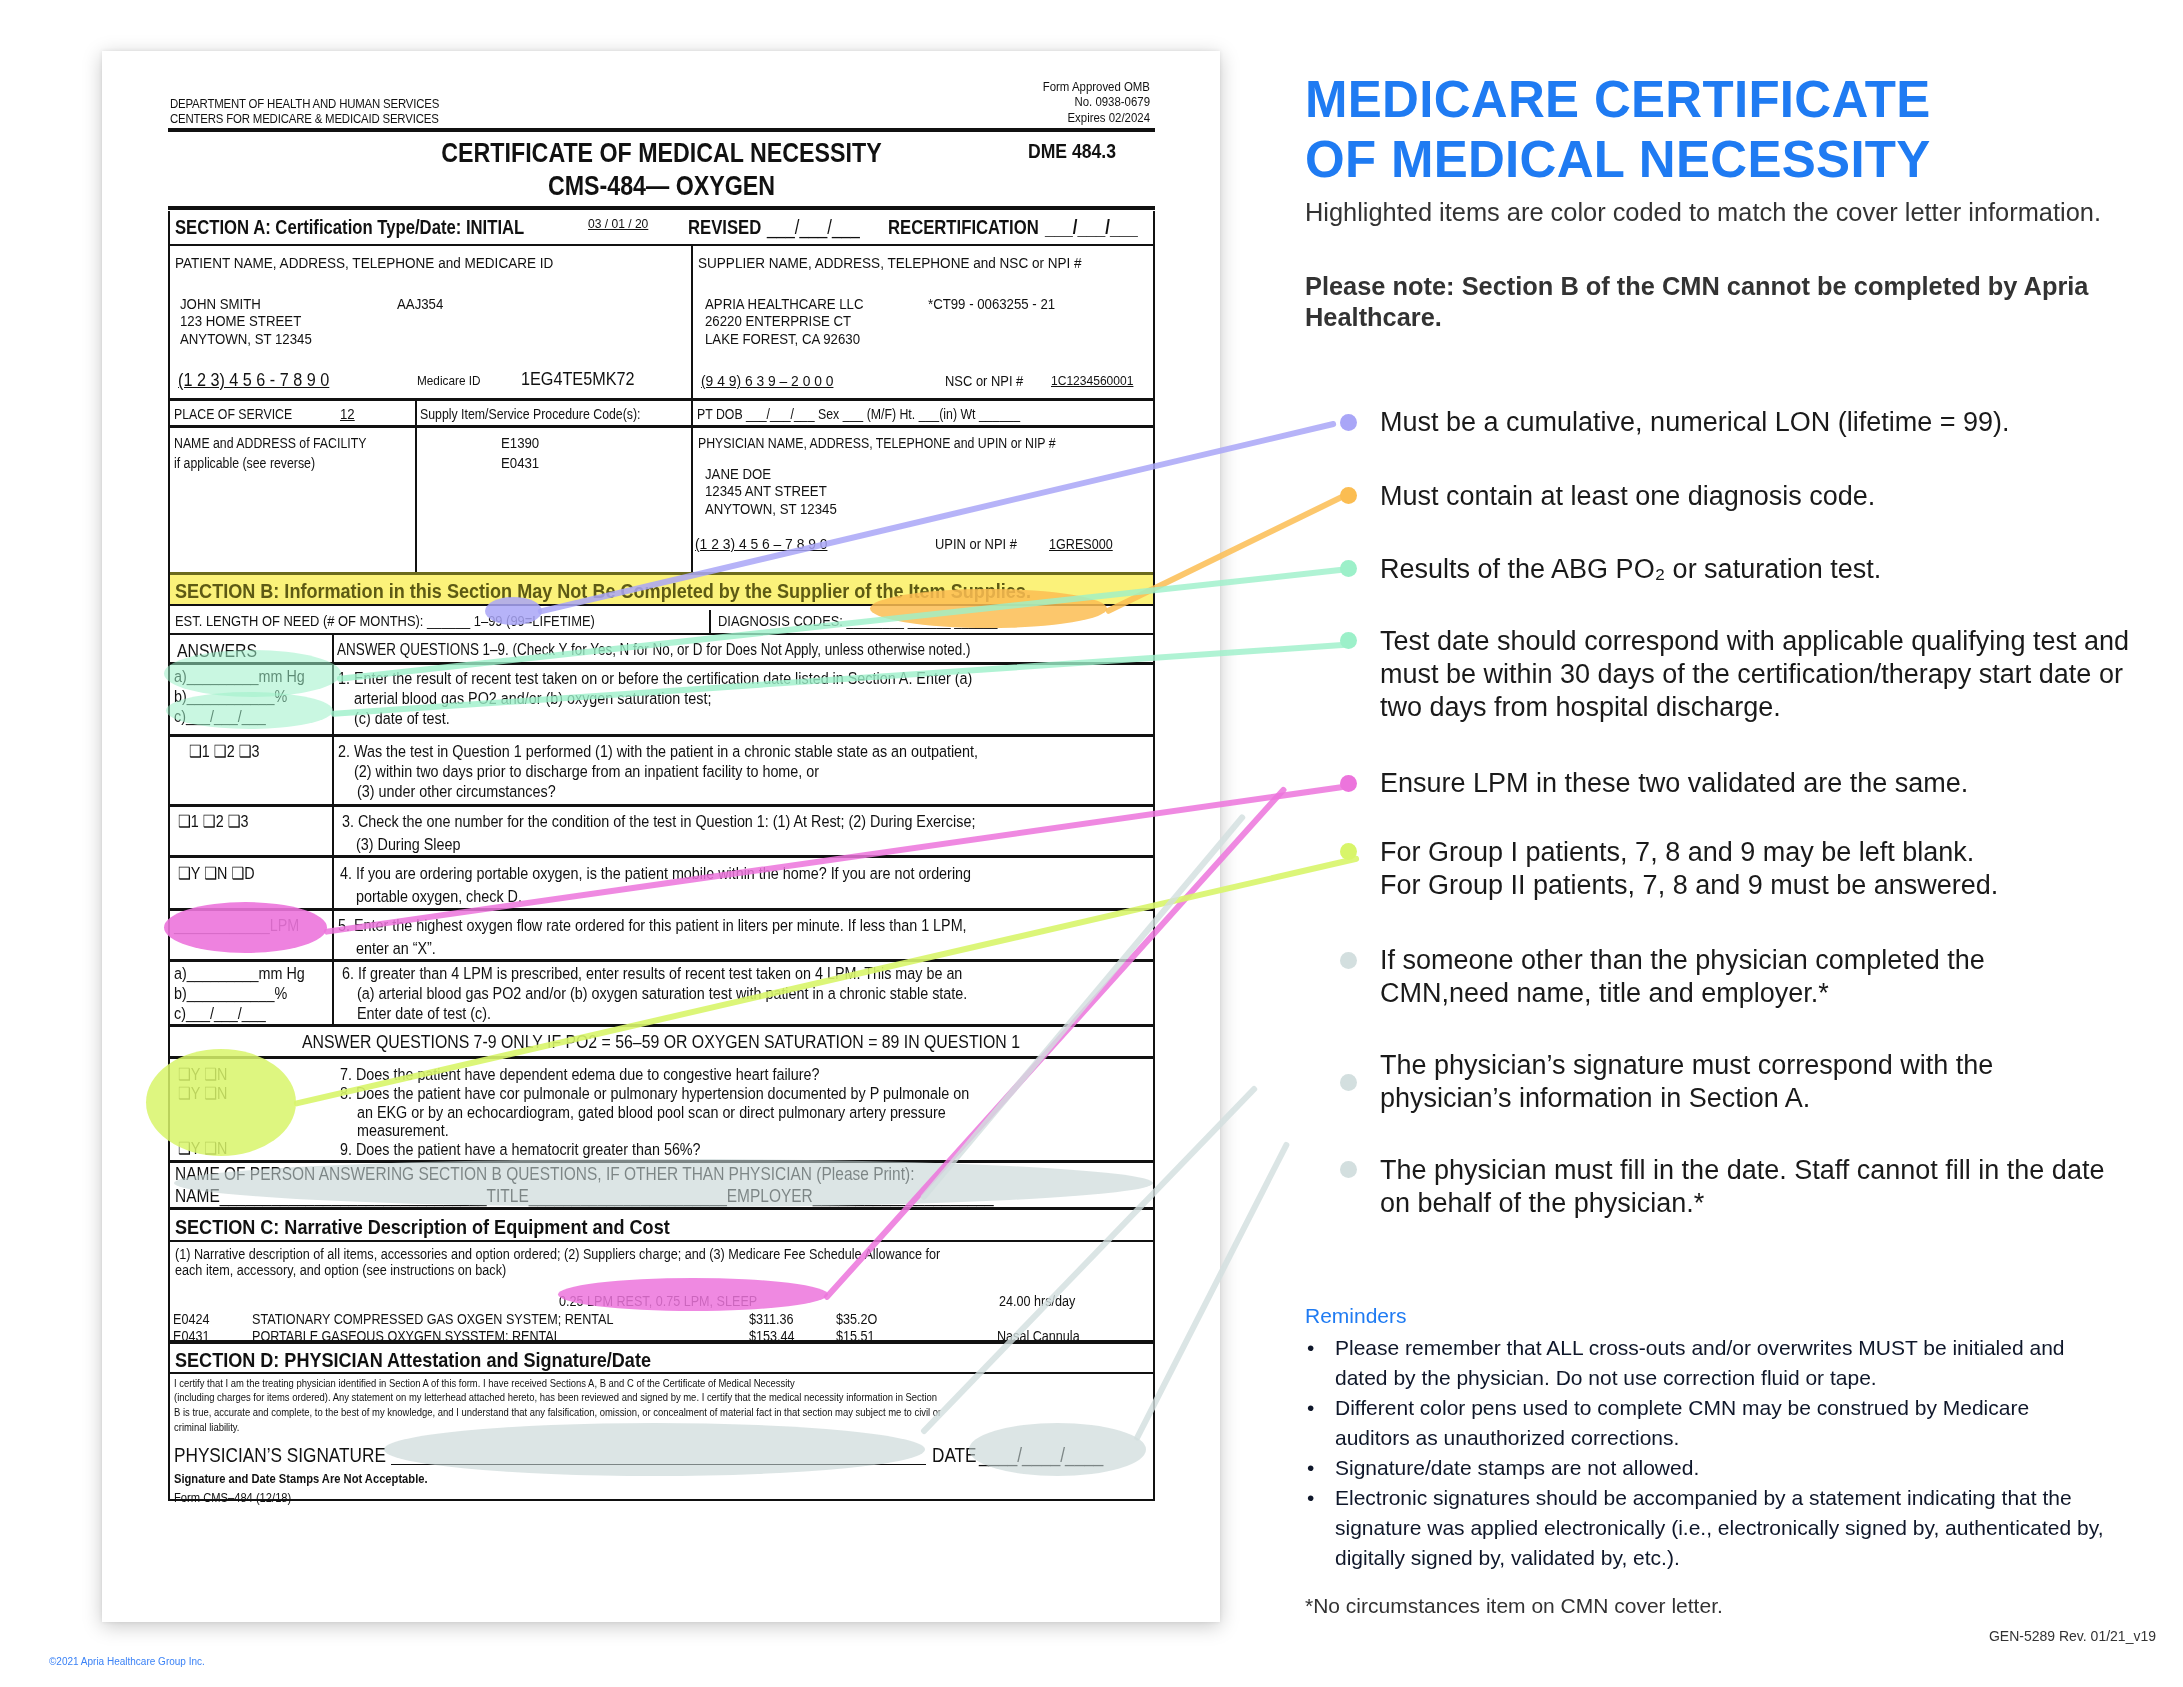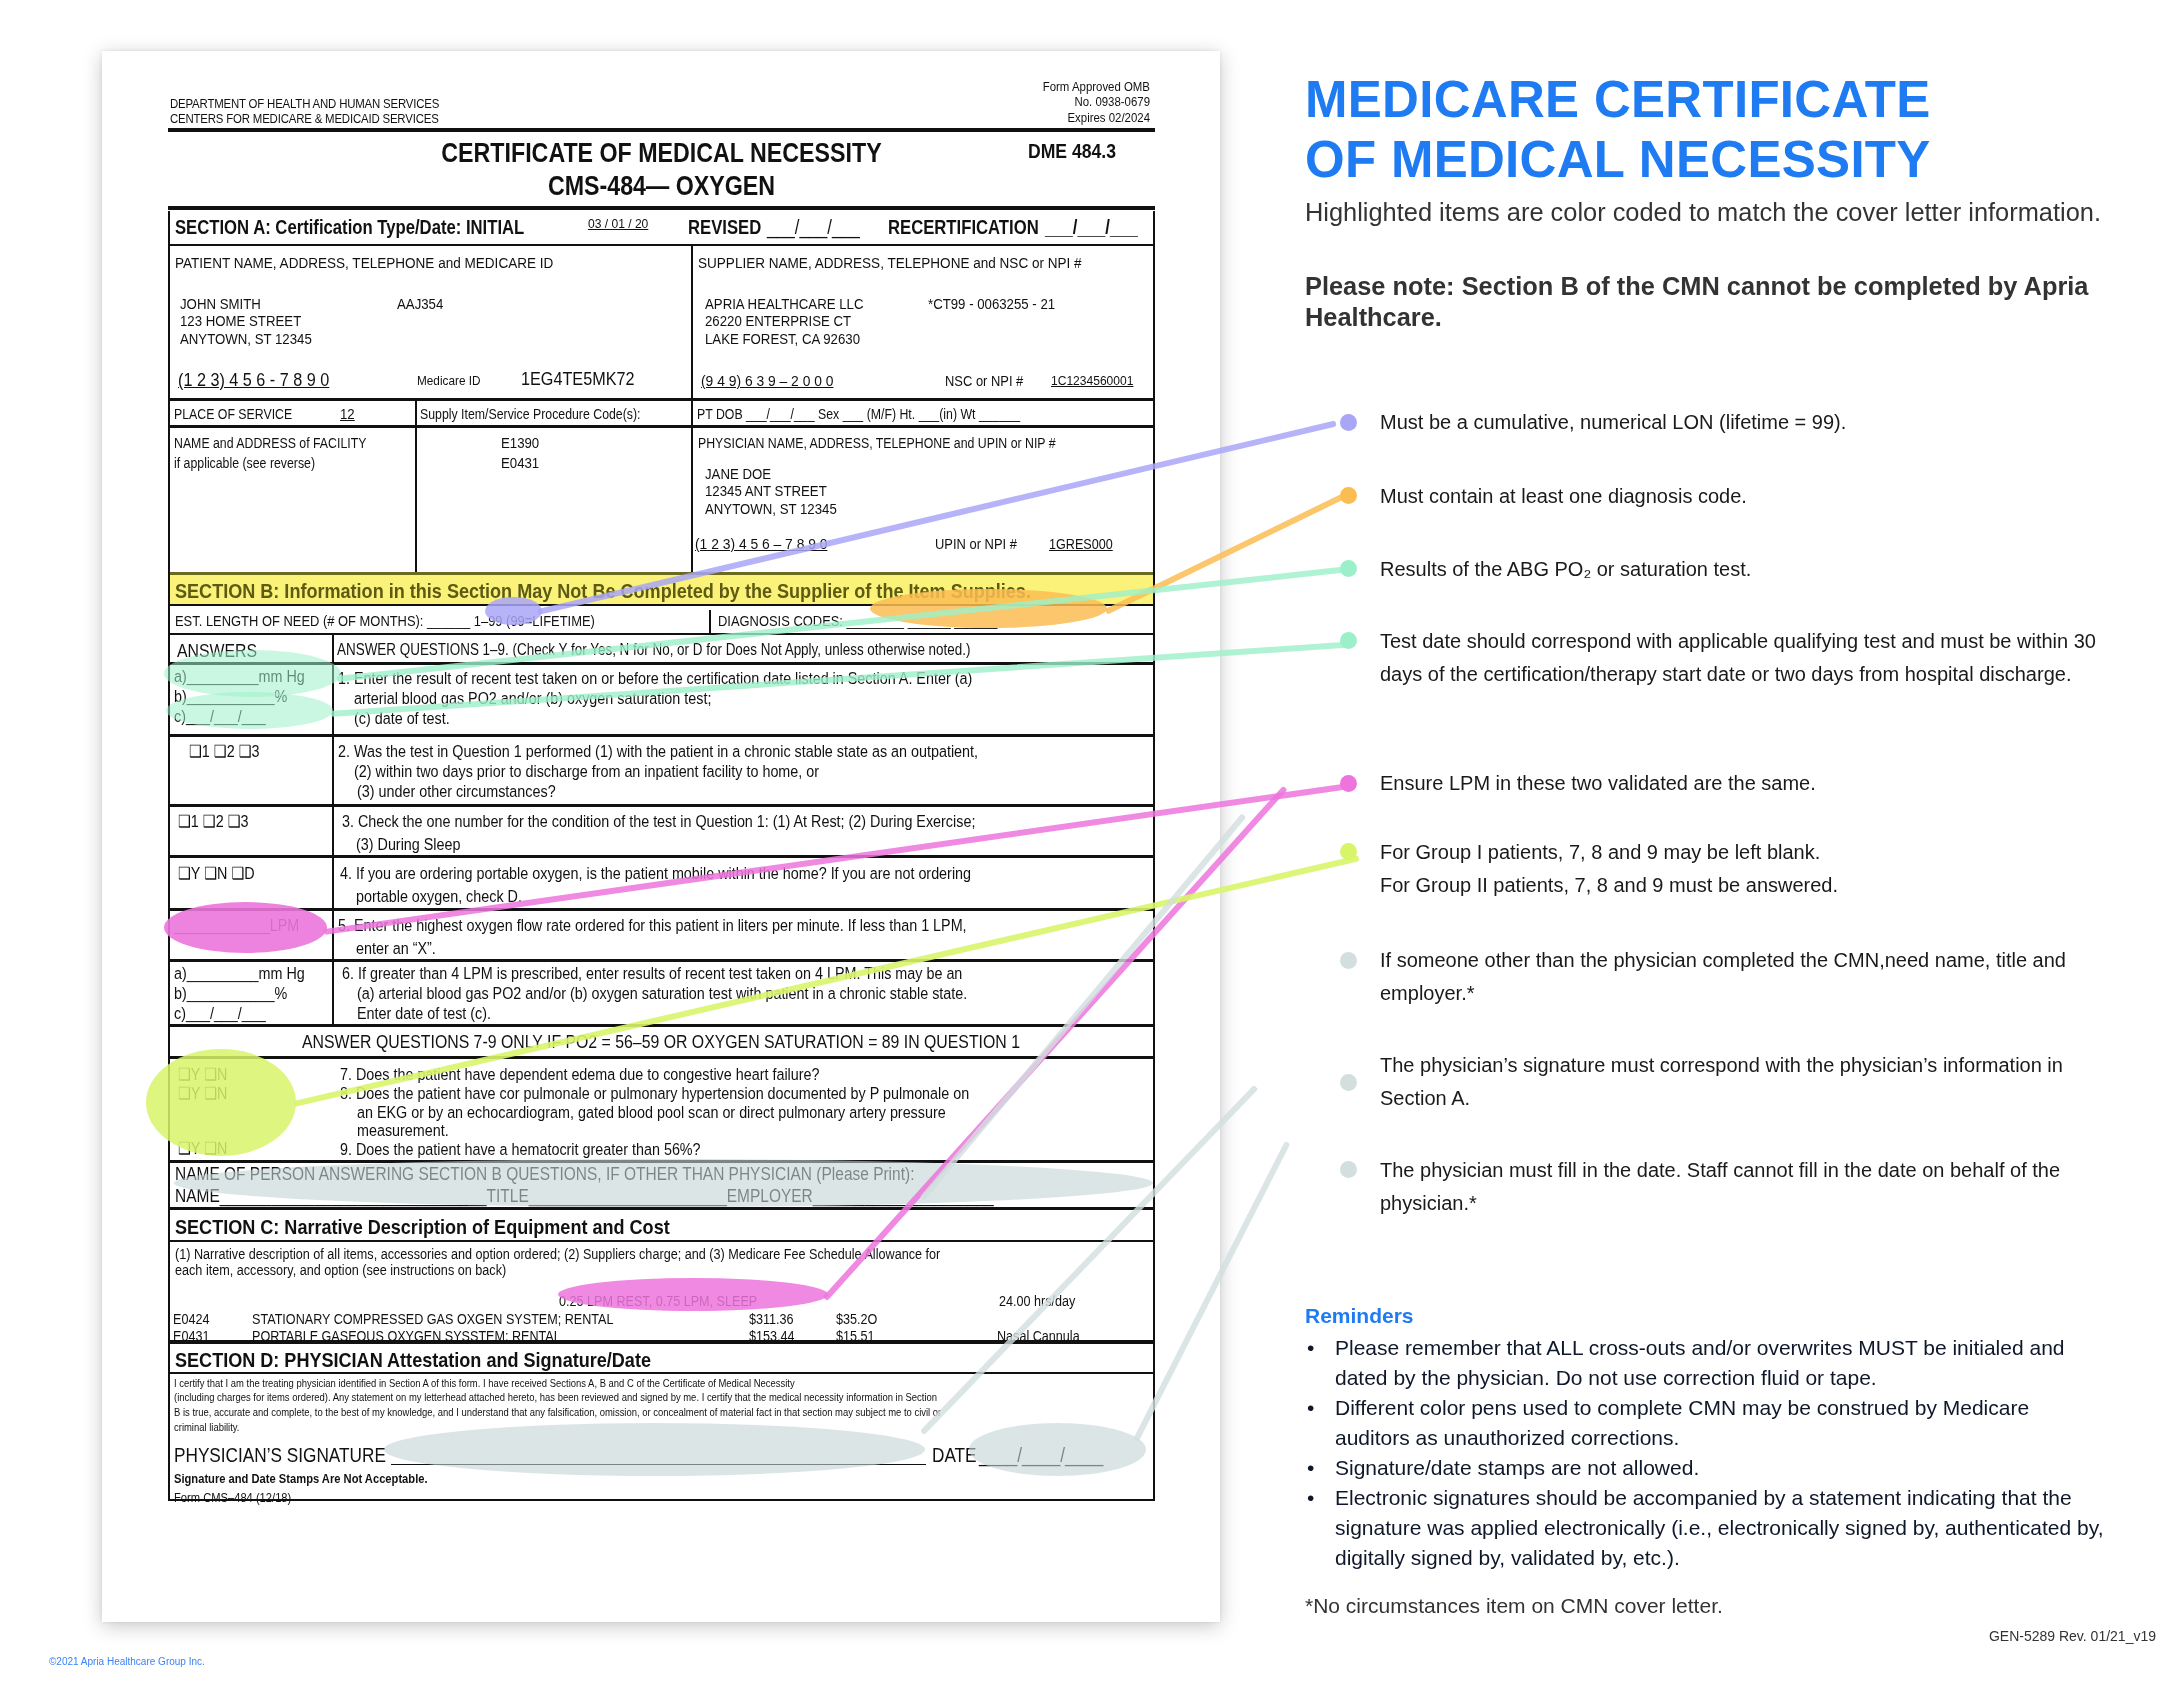--- a/index.html
+++ b/index.html
@@ -27,23 +27,23 @@
   .lbl { font-size: 15.4px; transform: scaleX(0.88); }
   .val { font-size: 14.7px; transform: scaleX(0.9); }
   .q { font-size: 16.7px; transform: scaleX(0.86); line-height: 21px; }
 
   .hl { position: absolute; border-radius: 50%; }
   .line { position: absolute; height: 6px; transform-origin: 0 50%; border-radius: 2.7px; }
 
   .rp-title { position: absolute; left: 1305px; top: 70px; color: #1f7bf2; font-weight: bold; font-size: 51px; line-height: 60px; letter-spacing: 0.3px; }
   .rp-sub { position: absolute; left: 1305px; top: 197px; font-size: 25.4px; line-height: 31px; color: #333; width: 802px; }
   .rp-note { position: absolute; left: 1305px; top: 271px; font-size: 25.4px; line-height: 31px; color: #333; font-weight: bold; width: 822px; }
-  .co { position: absolute; left: 1380px; font-size: 20px; line-height: 33px; color: #1a1a1a; width: 735px; }
+  .co { position: absolute; left: 1380px; font-size: 27px; line-height: 33px; color: #1a1a1a; width: 735px; }
   .dot { position: absolute; left: 1340px; width: 17.4px; height: 17.4px; border-radius: 50%; }
-  .rem-h { position: absolute; left: 1305px; top: 1304px; color: #1f7bf2; font-weight: bold; font-size: 21px; }
+  .rem-h { position: absolute; left: 1305px; top: 1304px; color: #1f7bf2; font-weight: normal; font-size: 21px; }
   .rem-list { position: absolute; left: 1305px; top: 1333px; width: 802px; list-style: none; }
   .rem-list li { position: relative; padding-left: 30px; font-size: 21px; line-height: 30px; color: #0f172a; }
   .rem-list li::before { content: "•"; position: absolute; left: 2px; top: 0; }
   .foot-note { position: absolute; left: 1305px; top: 1594px; font-size: 21px; color: #333; }
   .foot-l { position: absolute; left: 49px; top: 1656px; font-size: 10px; color: #3b82f6; }
   .foot-r { position: absolute; right: 27px; top: 1628px; font-size: 14px; color: #333; }
 </style>
 </head>
 <body>
 

